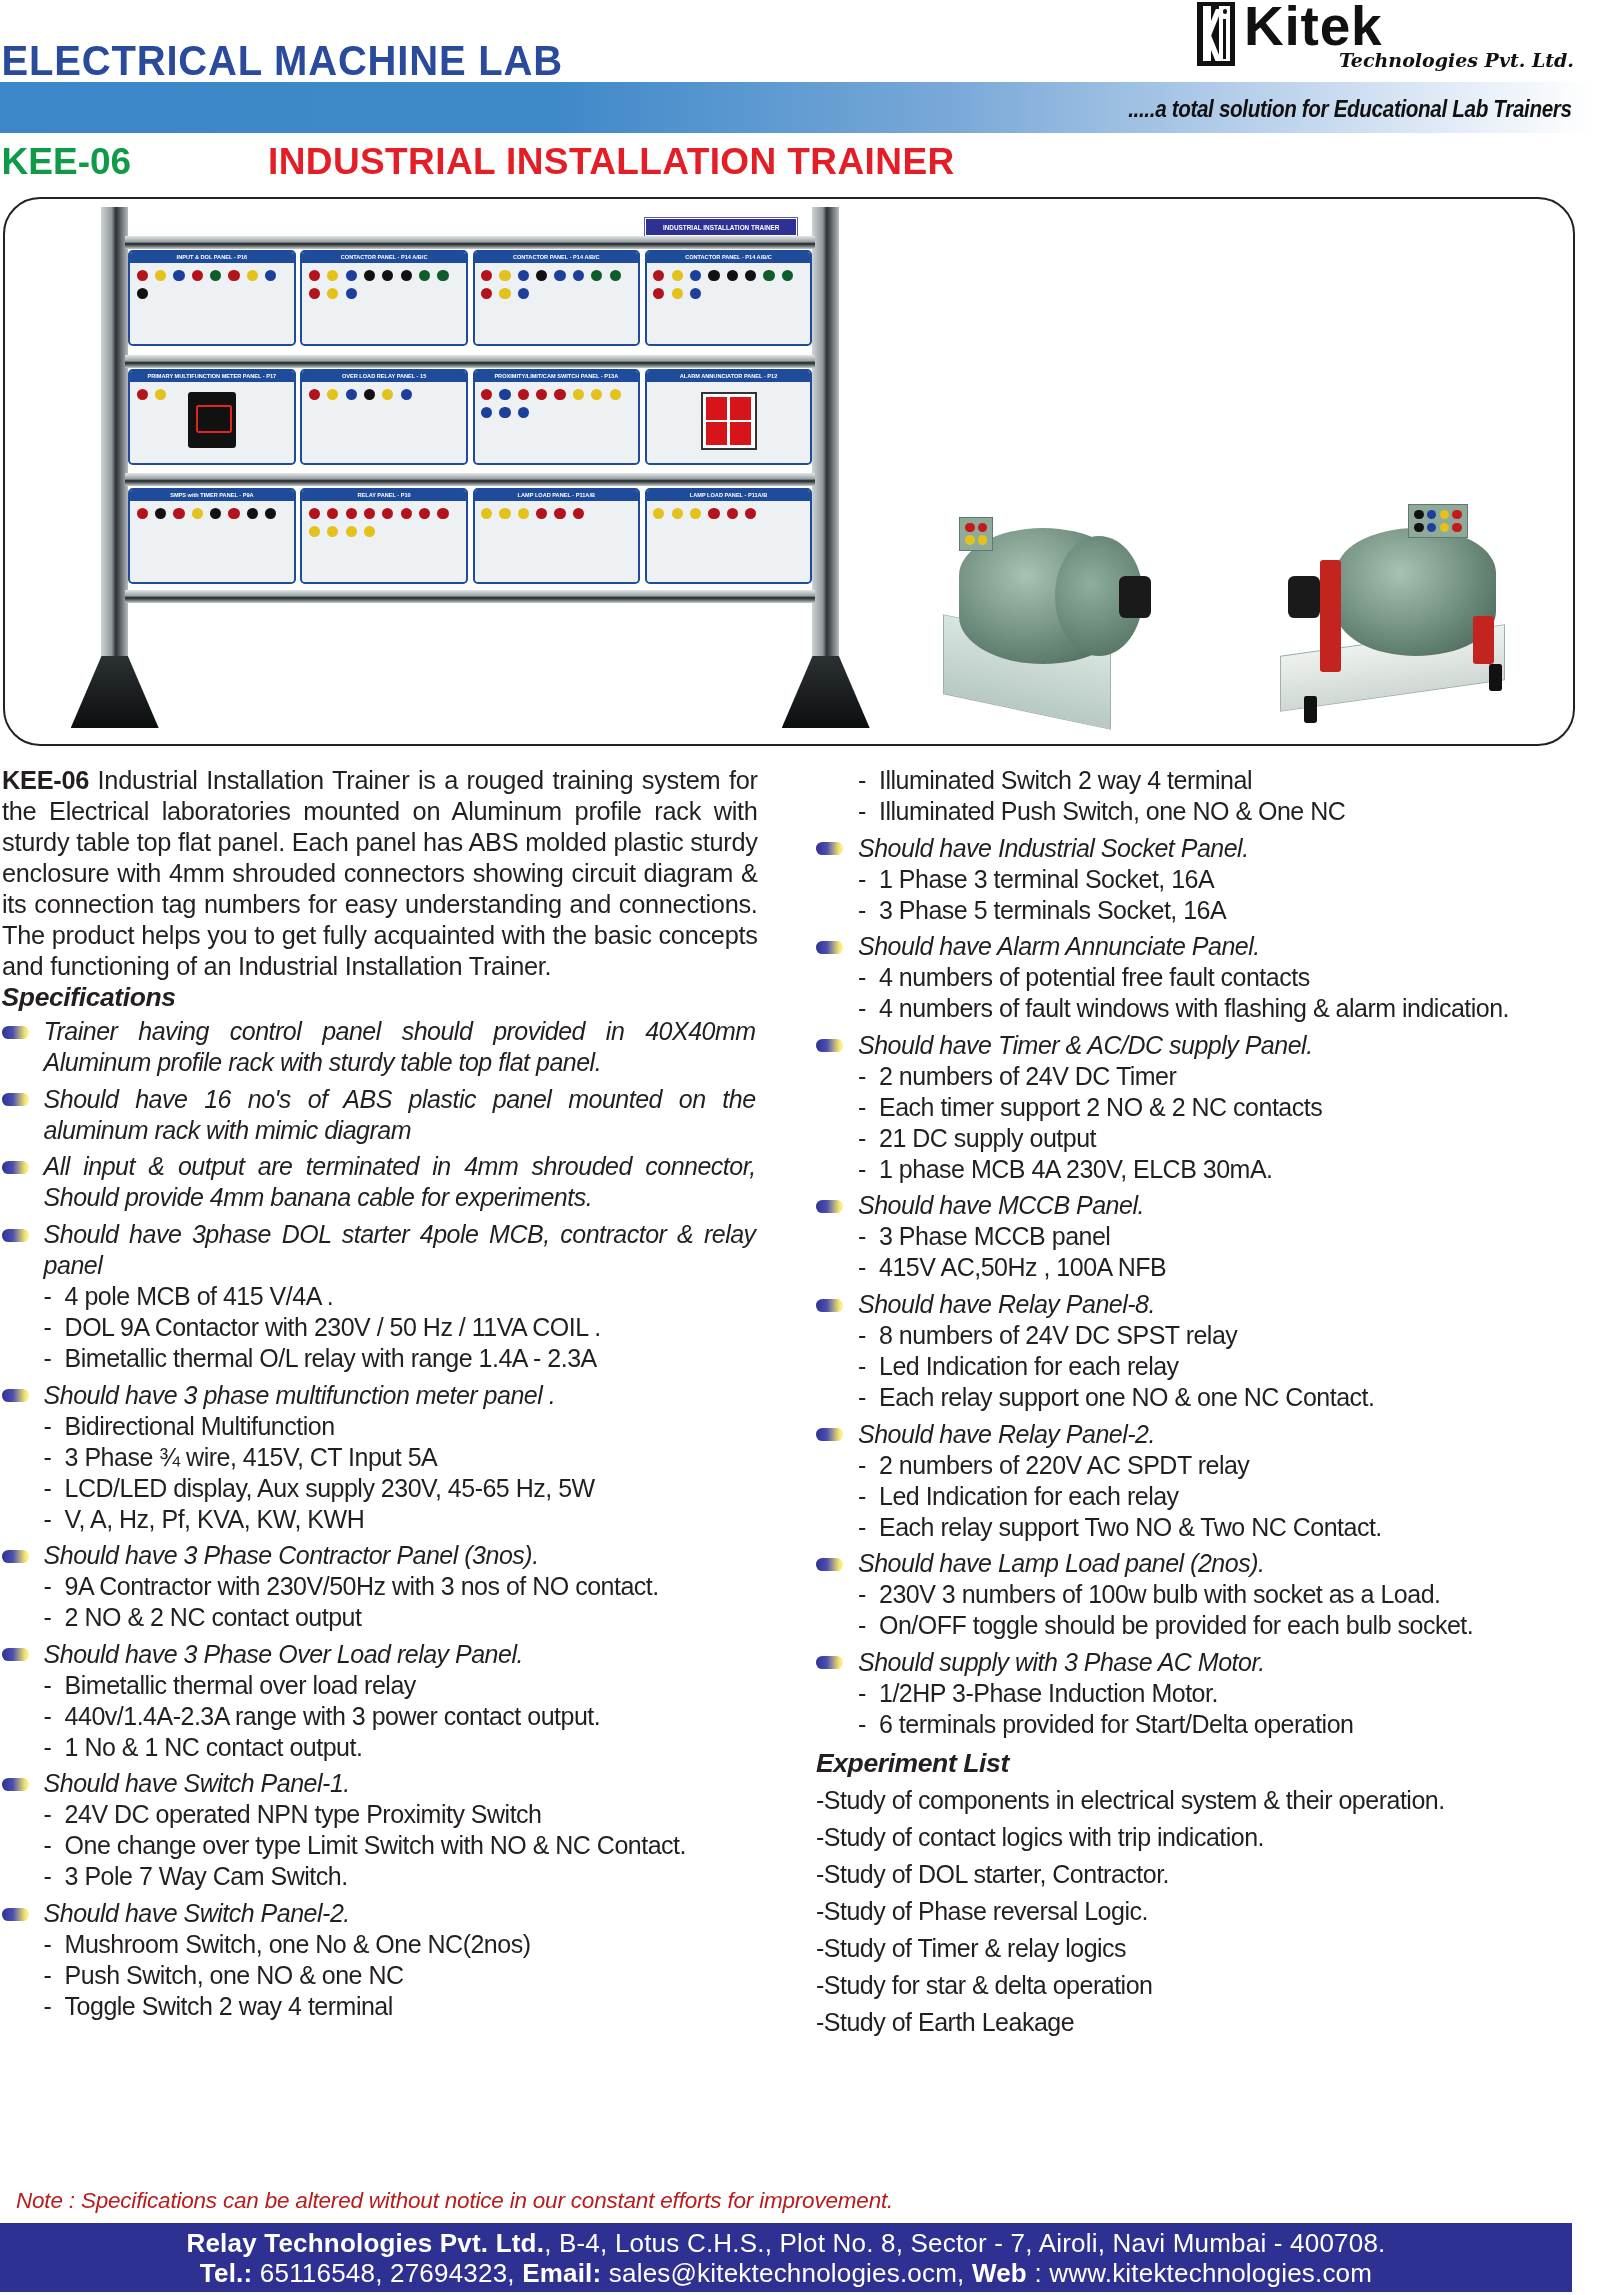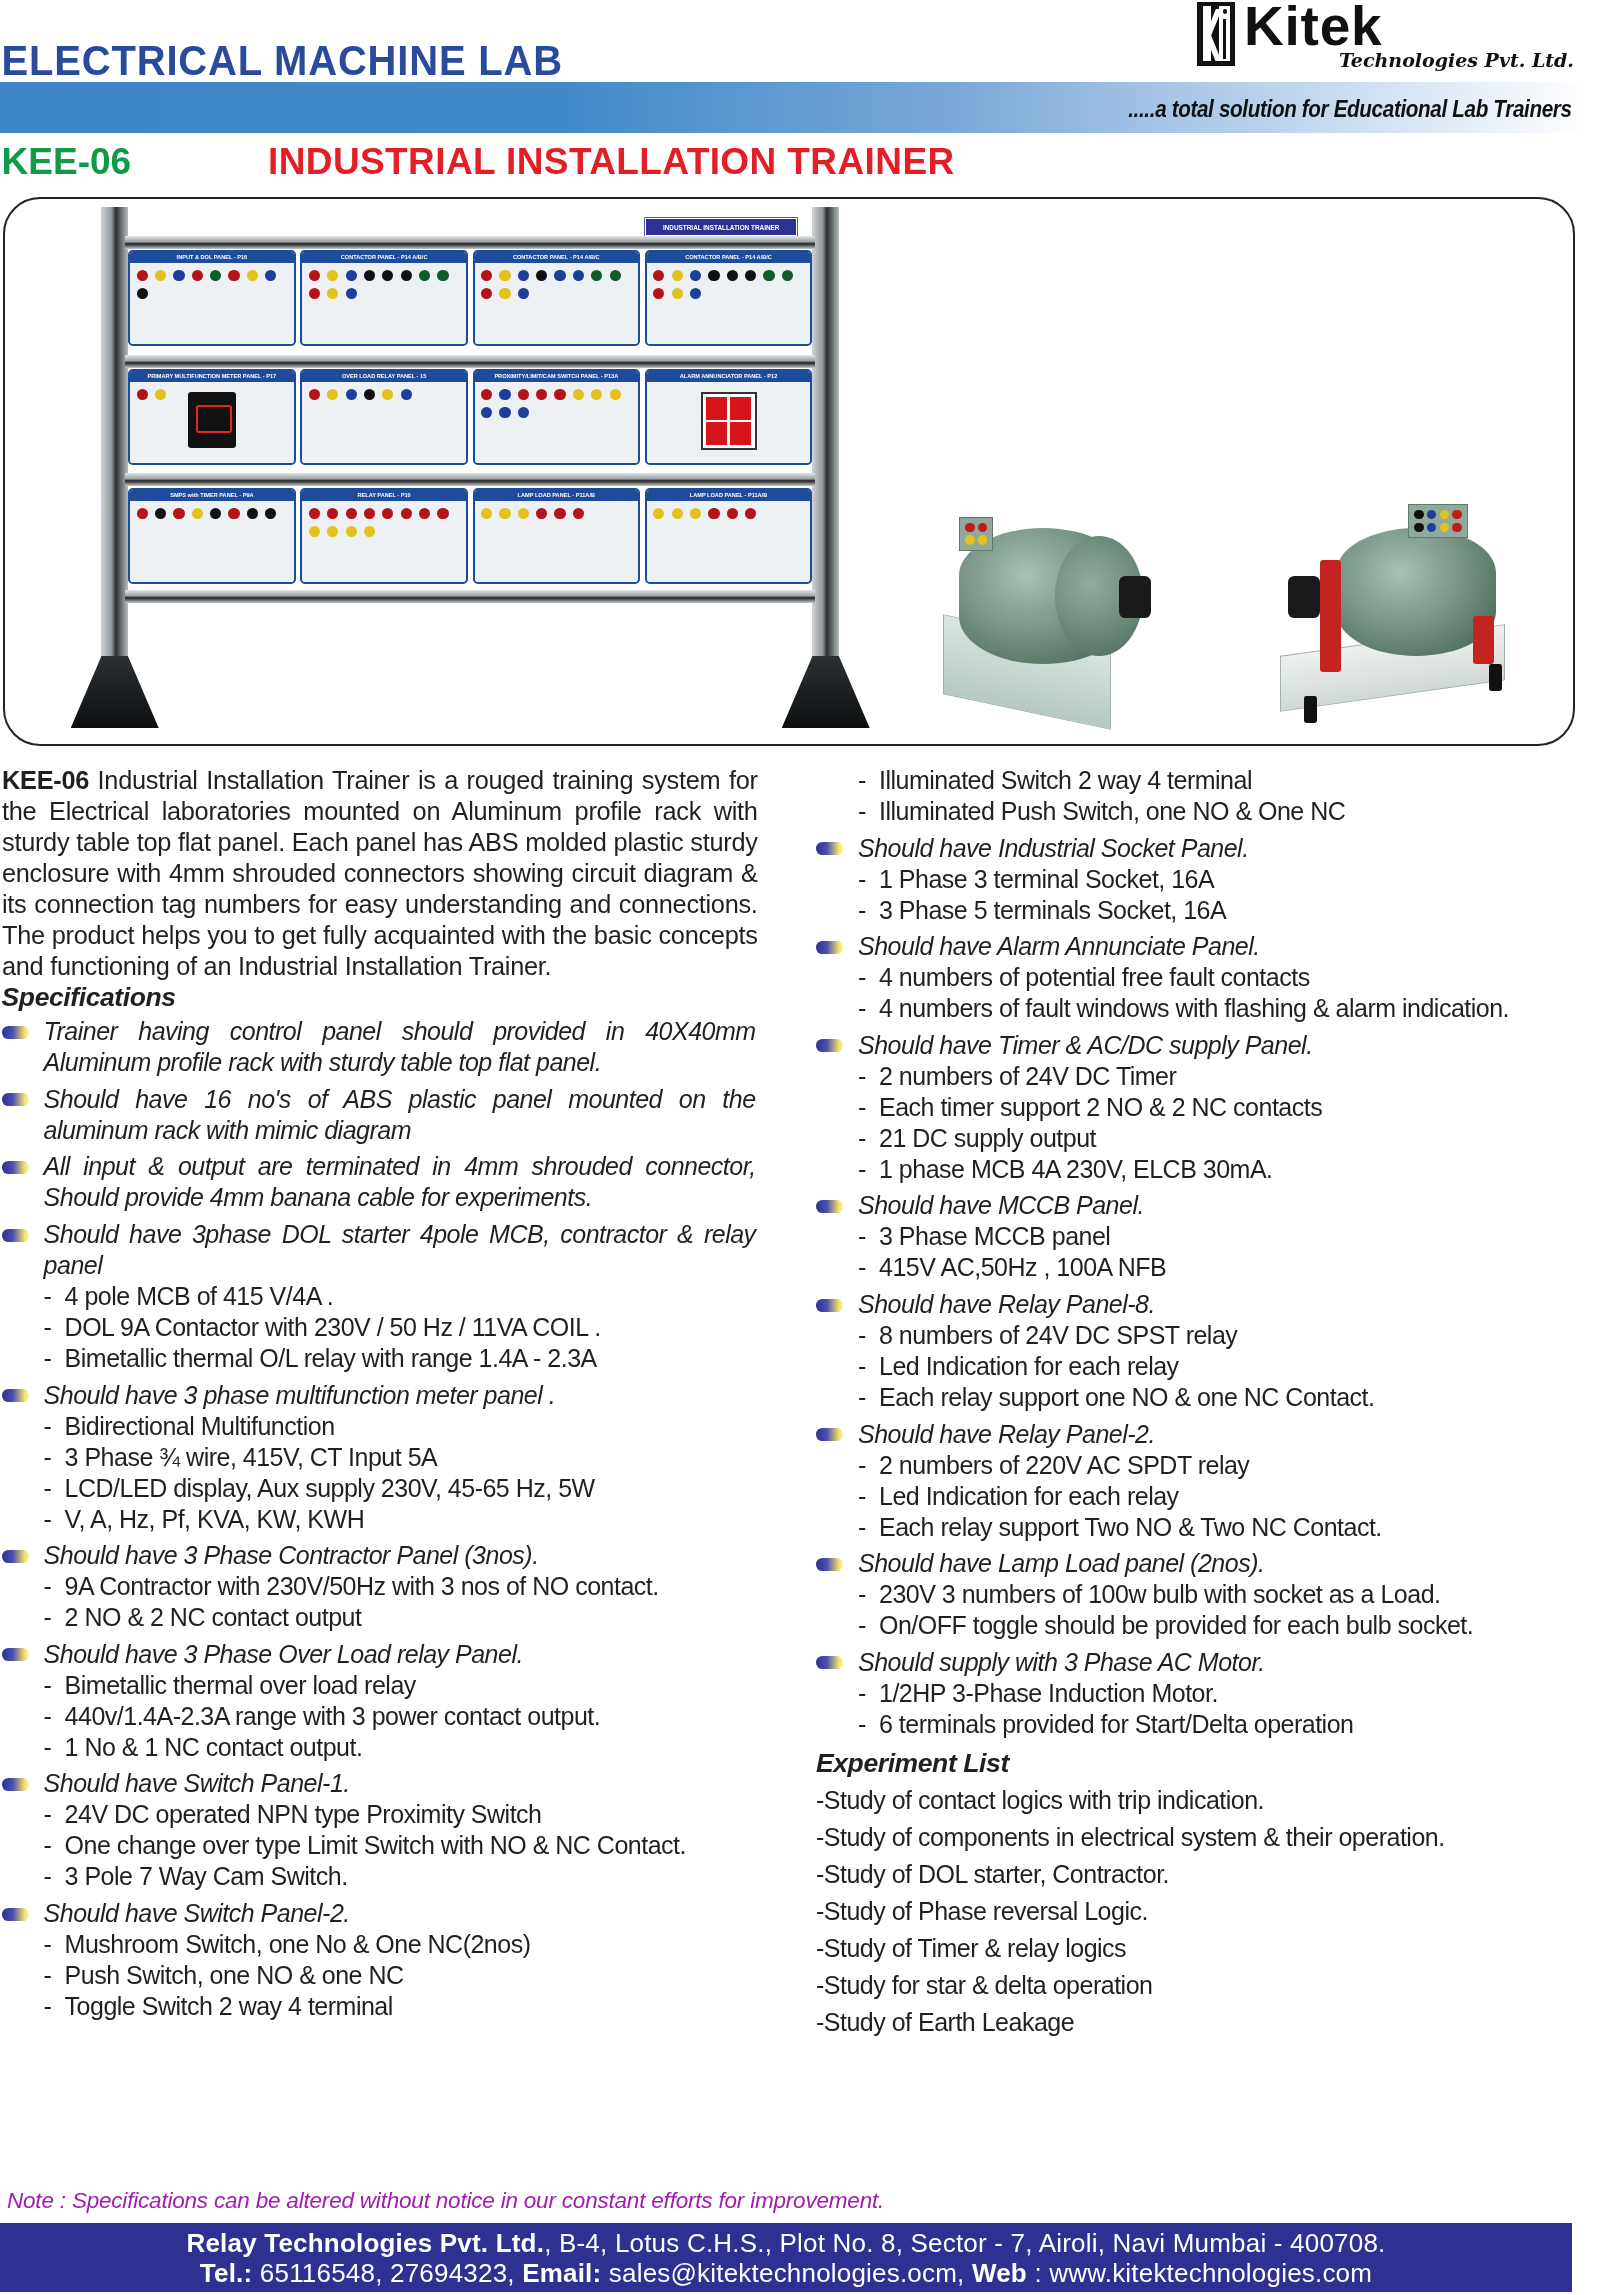--- a/index.html
+++ b/index.html
@@ -116,22 +116,22 @@
       position: absolute; left: 0; top: 9.6px; width: 27px; height: 13px; border-radius: 6.4px;
       background: linear-gradient(90deg, #2e3192 0%, #4b4fb0 40%, #f3e36a 85%, #fff3a0 100%);
     }
     .spec .title { display: block; text-align: justify; font-style: italic; }
     .sub { position: relative; padding-left: 21px; display: block; text-align: justify; }
     .sub .dash { position: absolute; left: 0; top: 0; }
     .exp-list .exp { font-size: 25px; line-height: 37px; letter-spacing: -0.5px; }
 
     
     .note {
-      position: absolute; left: 7px; top: 2188px;
-      font-size: 22.5px; font-style: italic; color: #a21caf; letter-spacing: -0.2px;
+      position: absolute; left: 16px; top: 2188px;
+      font-size: 22.5px; font-style: italic; color: #b91c1c; letter-spacing: -0.2px;
     }
     .footer-bar {
       position: absolute; left: 0; top: 2223px; width: 1572px; height: 69px; background: #2e3192;
       color: #fff; text-align: center; font-size: 26px; line-height: 30.5px; padding-top: 4.8px;
     }
     .footer-bar .line { display: block; letter-spacing: 0.2px; }
     .footer-bar b { font-weight: 700; }
   </style>
 </head>
 <body>
@@ -488,22 +488,22 @@
       <div class="spec">
         <span class="bullet"></span>
         <span class="title">Should supply with 3 Phase AC Motor.</span>
         <span class="sub"><span class="dash">-</span><span>1/2HP 3-Phase Induction Motor.</span></span>
         <span class="sub"><span class="dash">-</span><span>6 terminals provided for Start/Delta operation</span></span>
       </div>
     </div>
 
   <div class="section-h" style="margin-top:8px;">Experiment List</div>
   <div class="exp-list" id="exp-list">
+      <div class="exp">-Study of components in electrical system &amp; their operation.</div>
       <div class="exp">-Study of contact logics with trip indication.</div>
-      <div class="exp">-Study of components in electrical system &amp; their operation.</div>
       <div class="exp">-Study of DOL starter, Contractor.</div>
       <div class="exp">-Study of Phase reversal Logic.</div>
       <div class="exp">-Study of Timer &amp; relay logics</div>
       <div class="exp">-Study for star &amp; delta operation</div>
       <div class="exp">-Study of Earth Leakage</div>
     </div>
 </div>
 
 <div class="note">Note : Specifications can be altered without notice in our constant efforts for improvement.</div>
 <div class="footer-bar">

